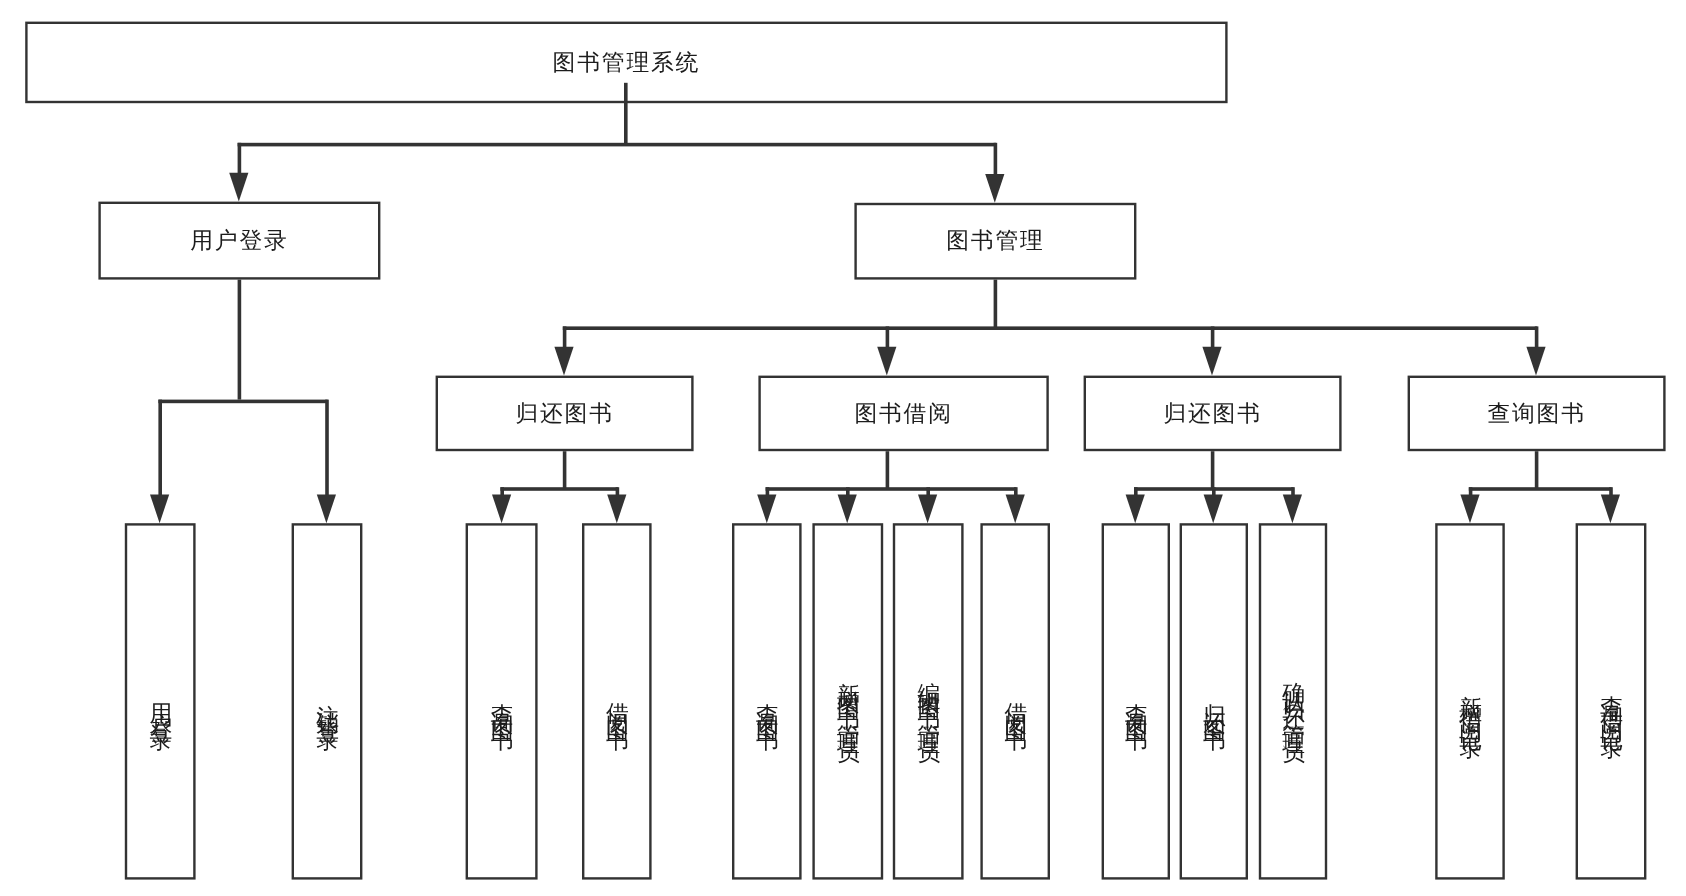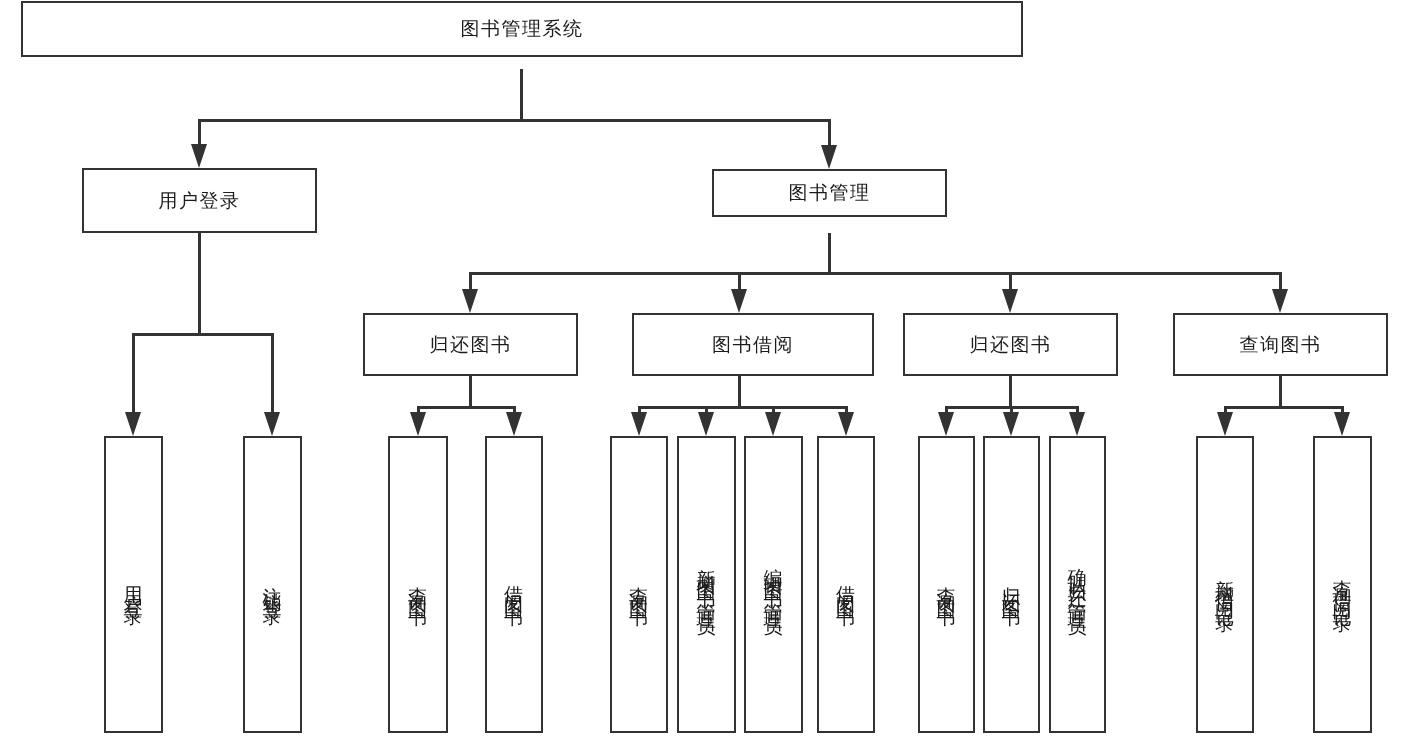--- a/index.html
+++ b/index.html
@@ -61,28 +61,28 @@
     letter-spacing: 0.5px;
     white-space: nowrap;
     z-index: 5;
   }
 </style>
 </head>
 <body>
 
 <div id="canvas">
 
-  <div class="box" style="left:21px;top:1px;width:1002px;height:56px">
+  <div class="box" style="left:21px;top:18px;width:1002px;height:68px">
     <span class="hlabel">图书管理系统</span>
   </div>
 
   <div class="box" style="left:82px;top:168px;width:235px;height:65px">
     <span class="hlabel">用户登录</span>
   </div>
-  <div class="box" style="left:712px;top:169px;width:235px;height:48px">
+  <div class="box" style="left:712px;top:169px;width:235px;height:64px">
     <span class="hlabel">图书管理</span>
   </div>
 
   <div class="box" style="left:363px;top:313px;width:215px;height:63px">
     <span class="hlabel">归还图书</span>
   </div>
   <div class="box" style="left:632px;top:313px;width:242px;height:63px">
     <span class="hlabel">图书借阅</span>
   </div>
   <div class="box" style="left:903px;top:313px;width:215px;height:63px">

